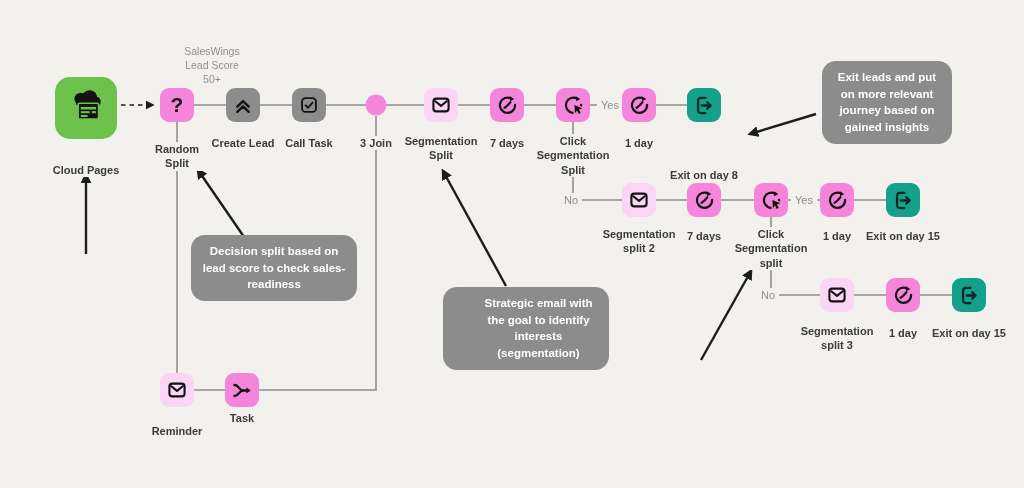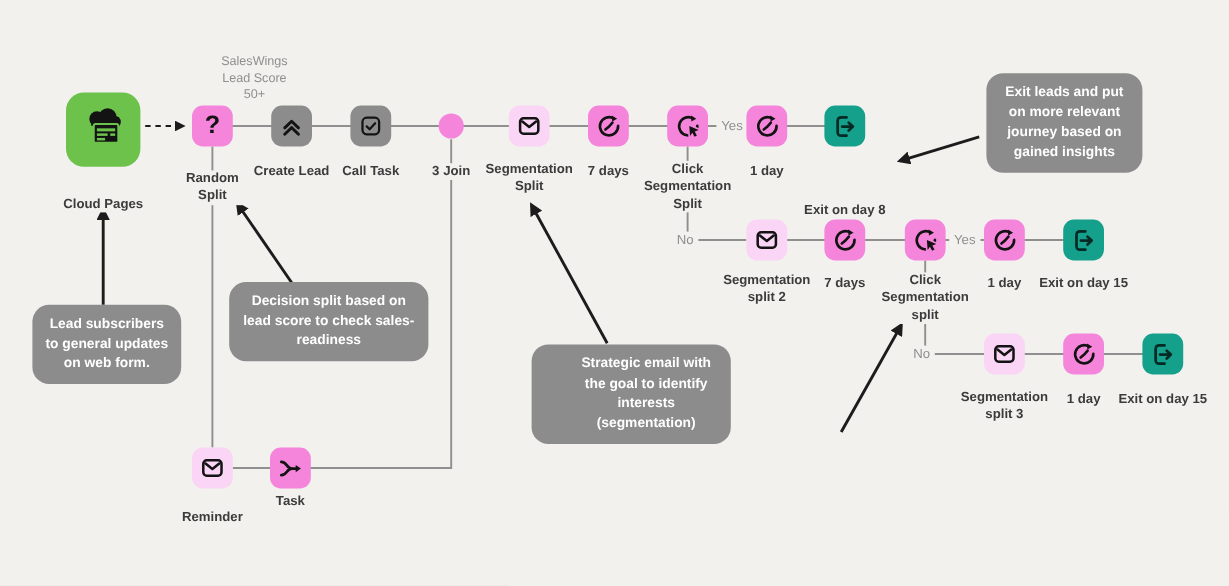--- a/index.html
+++ b/index.html
@@ -230,17 +230,16 @@
     </svg>
   </div>
   <div class="node pink" style="left:242px;top:390px;">
     <svg width="23" height="23" viewBox="0 0 20 20">
       <path d="M3 5.2 C7.2 5.2 6.8 10 10.6 10 M3 14.8 C7.2 14.8 6.8 10 10.6 10 M10.6 10 H14.2" fill="none" stroke="#131313" stroke-width="2" stroke-linecap="round"></path>
       <path d="M13.4 7.4 L17.2 10 L13.4 12.6 Z" fill="#131313"></path>
     </svg>
   </div>
 
   <div class="callout" style="left:822px;top:61px;width:130px;min-height:78px;">Exit leads and put on more relevant journey based on gained insights</div>
-  <div class="callout" style="left:27px;top:254px;width:124px;min-height:62px;">Lead subscribers to general updates on web form.</div>
   <div class="callout" style="left:191px;top:235px;width:166px;min-height:62px;">Decision split based on lead score to check sales-readiness</div>
   <div class="callout" style="left:443px;top:287px;width:166px;min-height:62px;padding-left:35px;">Strategic email with the goal to identify interests (segmentation)</div>
 
 </div>
 
 </body></html>

